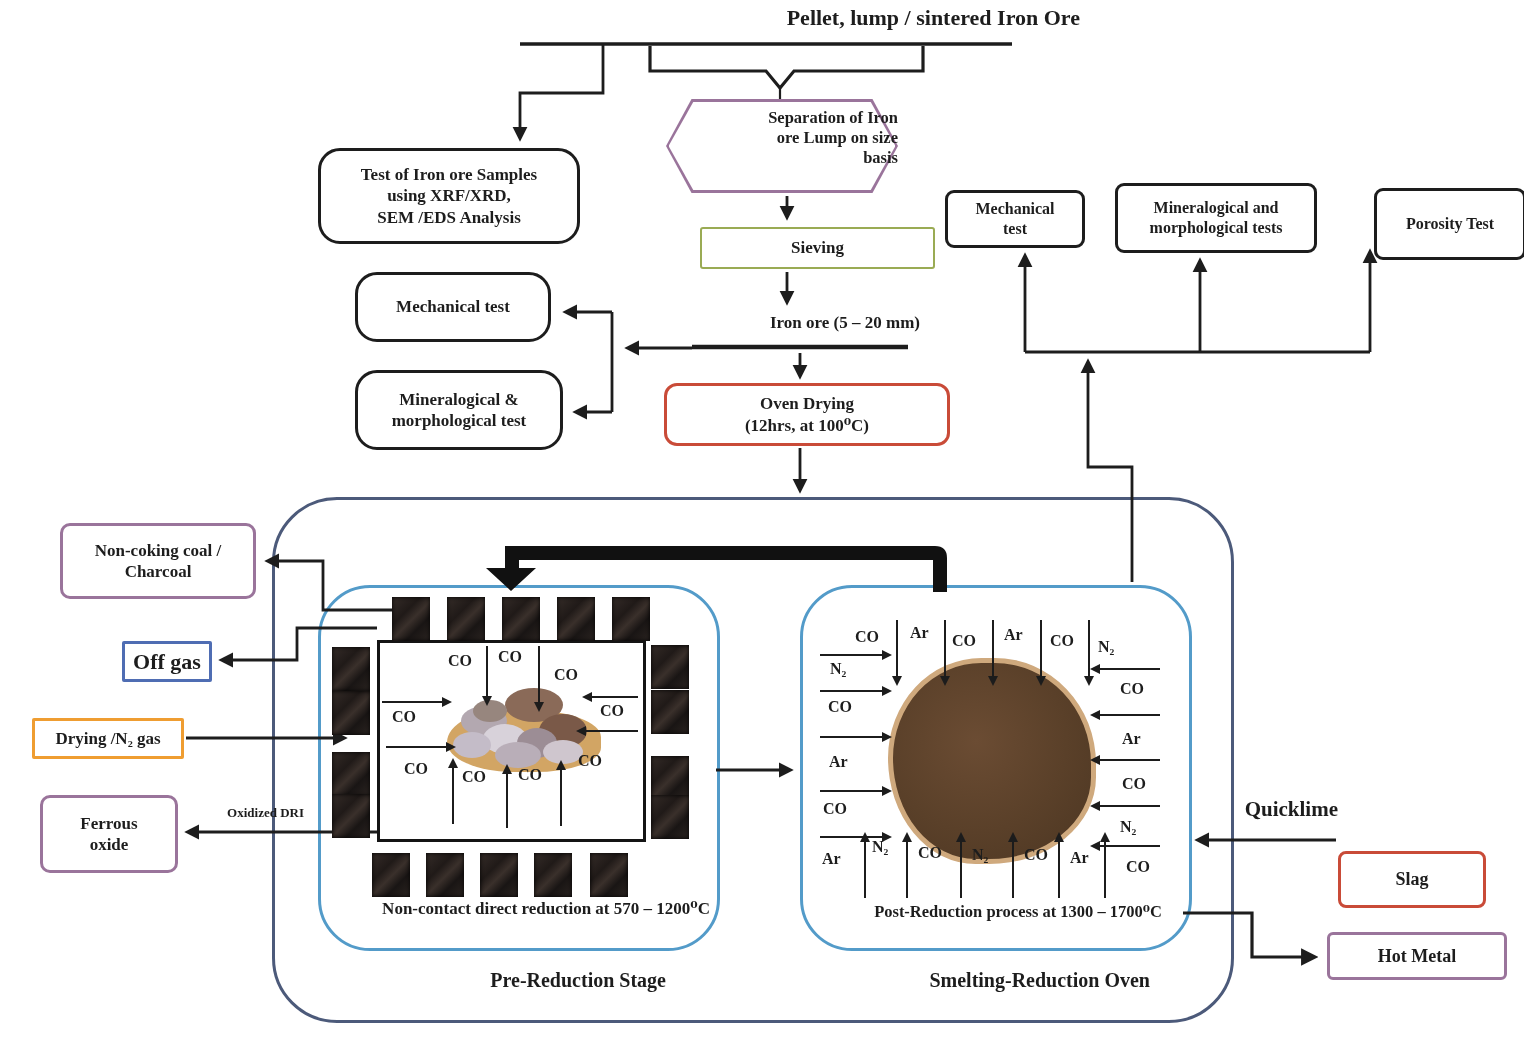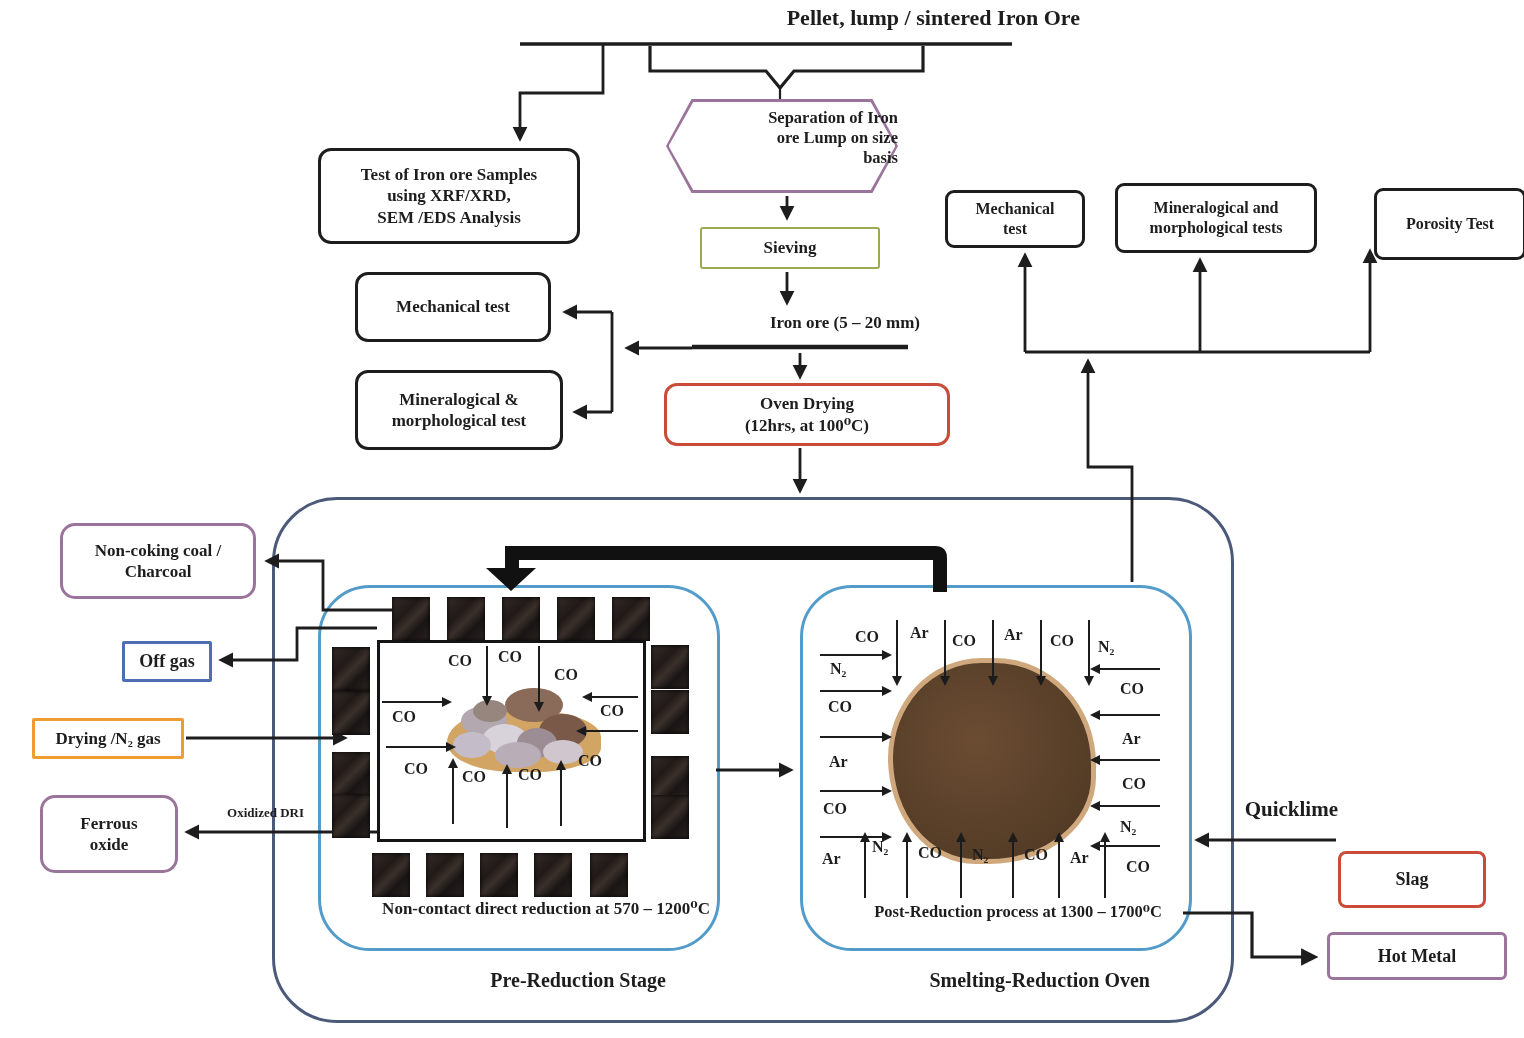--- a/index.html
+++ b/index.html
@@ -2,23 +2,23 @@
 <html><head>
 <meta charset="utf-8">
 <style>
   html,body{margin:0;padding:0;background:#fff;}
   #stage{position:relative;width:1524px;height:1038px;background:#ffffff;
          font-family:"Liberation Serif","DejaVu Serif",serif;color:#1d1d1d;overflow:hidden;}
   .abs{position:absolute;}
   .box{position:absolute;display:flex;align-items:center;justify-content:center;
        text-align:center;font-weight:bold;white-space:pre-line;line-height:1.25;
        background:#fff;box-sizing:border-box;}
-  .ink{border:3px solid var(--ink);border-radius:13px;}
+  .ink{border:3px solid var(--ink);border-radius:22px;}
   .ink-sq{border:3px solid var(--ink);border-radius:9px;}
-  .purple{border:3px solid var(--purple);border-radius:15px;}
+  .purple{border:3px solid var(--purple);border-radius:10px;}
   .blue{border:3.5px solid var(--blue);border-radius:2px;}
   .orange{border:3.5px solid var(--orange);border-radius:2px;}
   .red{border:3px solid var(--red);border-radius:13px;}
   .green{border:2.5px solid var(--green);border-radius:3px;}
   .lbl{position:absolute;font-weight:bold;text-align:right;white-space:pre-line;line-height:1.2;}
   .bigbox{position:absolute;border:3px solid var(--navy);border-radius:65px;background:#fff;}
   .bluebox{position:absolute;border:3px solid var(--lightblue);border-radius:52px;background:#fff;}
   .innerrect{position:absolute;border:3.5px solid #141414;background:#fff;}
   .coal{position:absolute;width:38px;height:44px;background:
         linear-gradient(135deg,#352c28 0%,#201a18 35%,#3a302b 52%,#191514 70%,#2b2421 100%);
@@ -67,40 +67,40 @@
   <div class="abs" style="left:666px;top:99px;width:232px;height:94px;">
     <div style="position:absolute;inset:0;background:var(--purple);
                 clip-path:polygon(11% 0,89% 0,100% 50%,89% 100%,11% 100%,0 50%);"></div>
     <div style="position:absolute;inset:2.6px;background:#fff;
                 clip-path:polygon(11% 0,89% 0,100% 50%,89% 100%,11% 100%,0 50%);"></div>
     <div class="lbl" style="left:0;top:9px;width:100%;font-size:16.5px;">Separation of Iron
 ore Lump on size
 basis</div>
   </div>
 
-  <div class="box green" style="left:700px;top:227px;width:180px;height:42px;font-size:17px;">Sieving</div>
+  <div class="box green" style="left:700px;top:227px;width:235px;height:42px;font-size:17px;">Sieving</div>
 
   <div class="lbl" style="left:660px;top:313px;width:260px;font-size:17px;">Iron ore (5 – 20 mm)</div>
 
   <div class="box red" style="left:664px;top:383px;width:286px;height:63px;font-size:17px;">Oven Drying
 (12hrs, at 100⁰C)</div>
 
   <div class="box ink" style="left:355px;top:272px;width:196px;height:70px;font-size:17px;">Mechanical test</div>
   <div class="box ink" style="left:355px;top:370px;width:208px;height:80px;font-size:17px;">Mineralogical &amp;
 morphological test</div>
 
   <div class="box ink-sq" style="left:945px;top:190px;width:140px;height:58px;font-size:16px;">Mechanical
 test</div>
   <div class="box ink-sq" style="left:1115px;top:183px;width:202px;height:70px;font-size:16px;">Mineralogical and
 morphological tests</div>
   <div class="box ink-sq" style="left:1374px;top:188px;width:152px;height:72px;font-size:16px;">Porosity Test</div>
 
   <div class="box purple" style="left:60px;top:523px;width:196px;height:76px;font-size:17px;">Non-coking coal /
 Charcoal</div>
-  <div class="box blue" style="left:122px;top:641px;width:90px;height:41px;font-size:18px;">Off gas</div>
+  <div class="box blue" style="left:122px;top:641px;width:90px;height:41px;font-size:22px;">Off gas</div>
   <div class="box orange" style="left:32px;top:718px;width:152px;height:41px;font-size:17px;">Drying /N₂ gas</div>
   <div class="box purple" style="left:40px;top:795px;width:138px;height:78px;font-size:17px;">Ferrous
 oxide</div>
   <div class="lbl" style="left:200px;top:805px;width:104px;font-size:13px;">Oxidized DRI</div>
 
   <div class="lbl" style="left:1198px;top:797px;width:140px;font-size:21px;">Quicklime</div>
   <div class="box red" style="left:1338px;top:811px;width:148px;height:57px;font-size:18px;border-radius:8px;margin-top:40px;">Slag</div>
   <div class="box purple" style="left:1327px;top:932px;width:180px;height:48px;font-size:18px;border-radius:6px;">Hot Metal</div>
 
   <div class="lbl" style="left:326px;top:899px;width:384px;font-size:17px;">Non-contact direct reduction at 570 – 1200⁰C</div>

